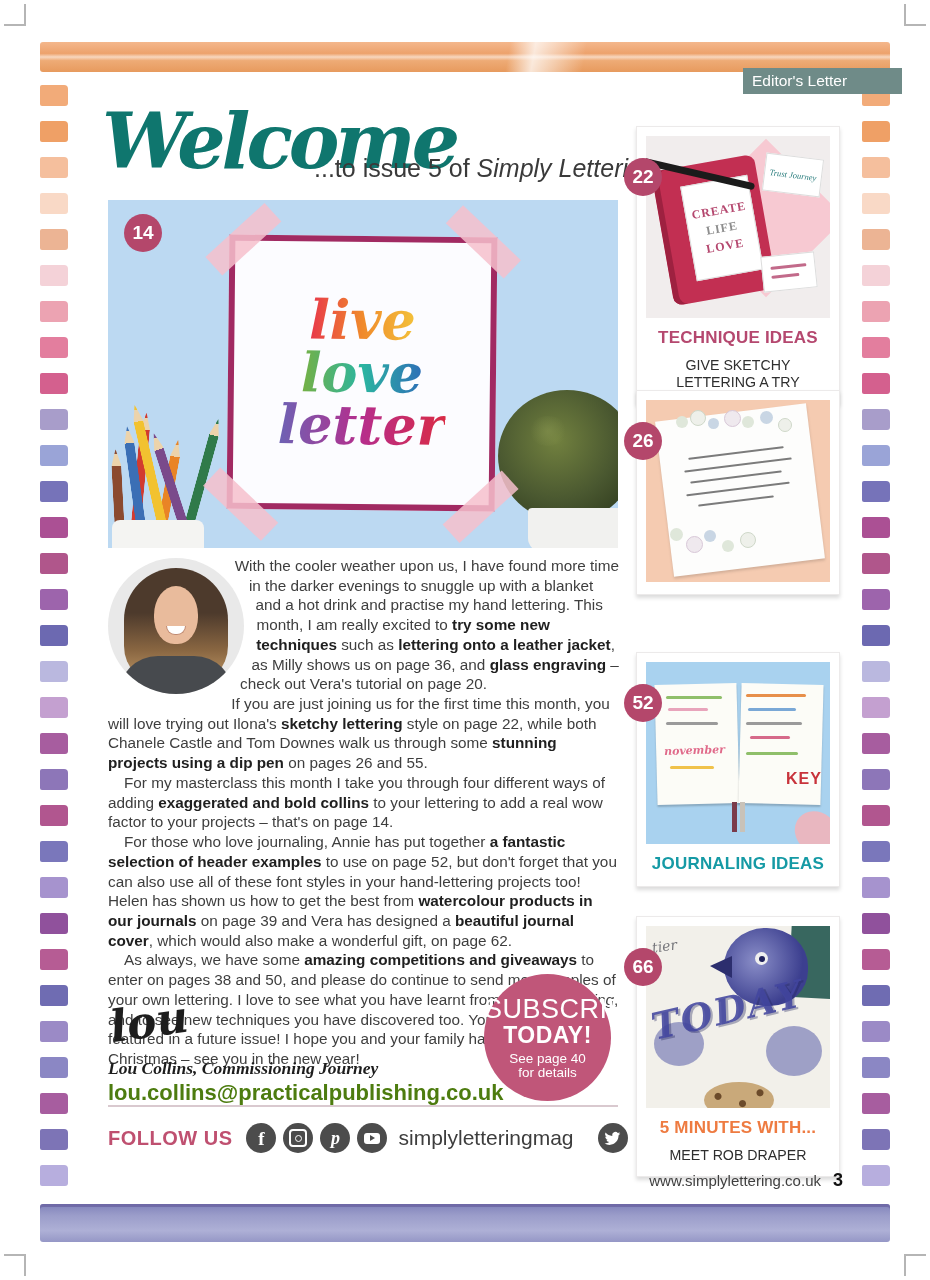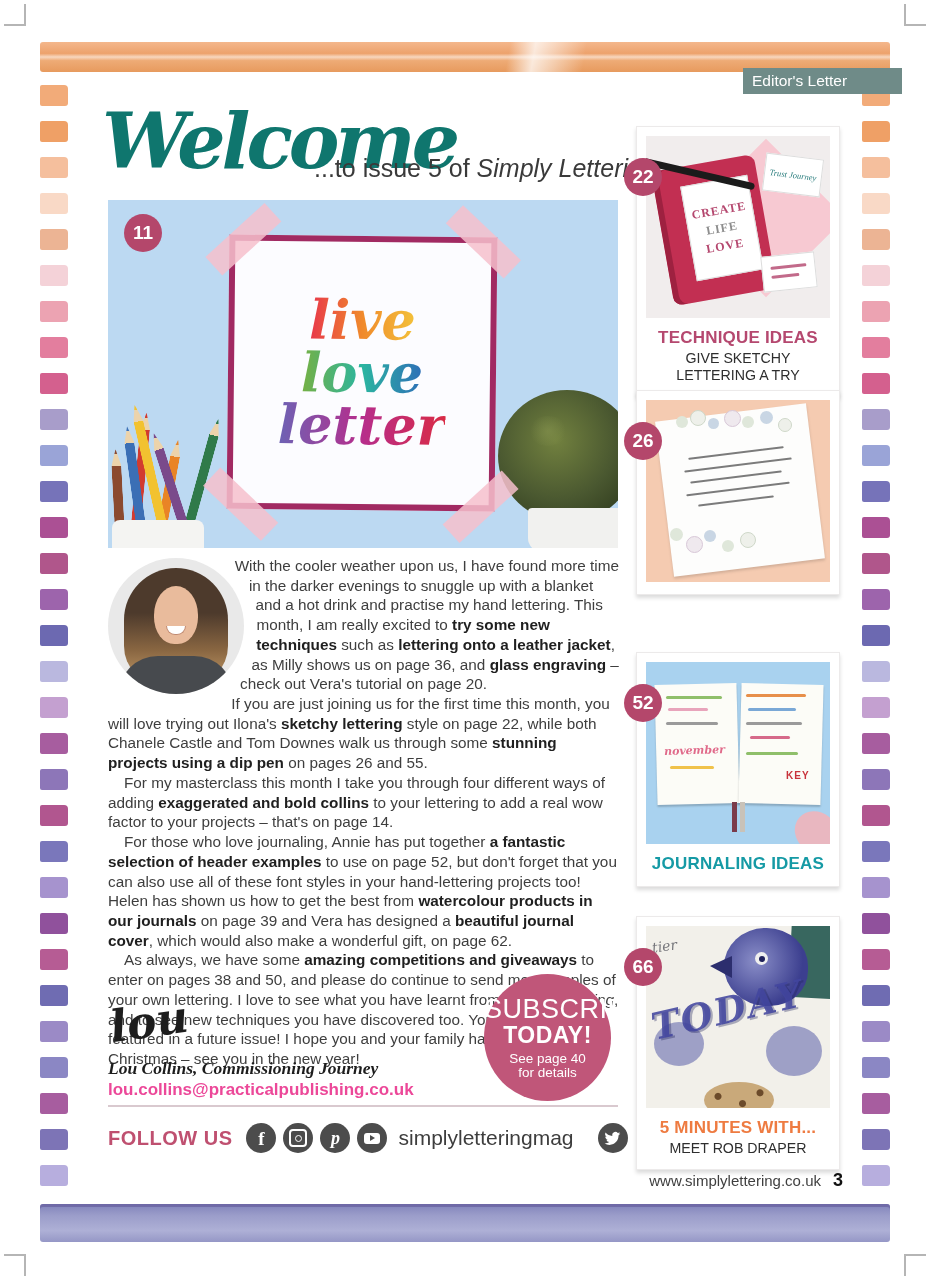--- a/index.html
+++ b/index.html
@@ -76,21 +76,21 @@
   .avatar .smile{position:absolute;left:58px;top:68px;width:20px;height:9px;border-radius:0 0 18px 18px;background:#fff;
        border:1px solid #c08a72;border-top:none;box-sizing:border-box;}
   .avatar .blazer{position:absolute;left:10px;bottom:-14px;width:116px;height:52px;border-radius:40px 40px 0 0;
        background:#474a4e;}
 
   
   .sig-script{position:absolute;left:110px;top:996px;font-family:"DejaVu Serif",serif;font-style:italic;
        font-weight:bold;font-size:44px;color:#1d1d1d;transform:rotate(-8deg);}
   .sig-name{position:absolute;left:108px;top:1058px;font-family:"Liberation Serif",serif;font-style:italic;
        font-weight:bold;font-size:17.5px;color:#1d1d1d;}
-  .sig-email{position:absolute;left:108px;top:1080px;font-weight:bold;font-size:17px;color:#ec4899;}
+  .sig-email{position:absolute;left:108px;top:1080px;font-weight:bold;font-size:22px;color:#4d7c0f;}
   .subscribe{position:absolute;left:484px;top:974px;width:127px;height:127px;border-radius:50%;background:#c05679;
        color:#fff;text-align:center;display:flex;flex-direction:column;justify-content:center;line-height:1.05;}
   .subscribe .l1{font-weight:normal;font-size:27px;letter-spacing:.5px;text-align:right;}
   .subscribe .l2{font-weight:bold;font-size:23px;letter-spacing:.5px;}
   .subscribe .l3{font-size:13.5px;margin-top:4px;}
   .subscribe .l4{font-size:13.5px;}
 
   
   .divider{position:absolute;left:108px;top:1105px;width:510px;height:2px;background:#d9c9cf;}
   .follow{position:absolute;left:108px;top:1120px;height:36px;display:flex;align-items:center;}
@@ -111,21 +111,21 @@
   .footer{position:absolute;right:87px;top:1170px;display:flex;align-items:baseline;}
   .footer .url{font-size:15px;color:#3f3f3f;}
   .footer .pg{font-size:18px;font-weight:bold;color:#111;margin-left:12px;}
 
   
   .card{position:absolute;left:636px;width:204px;background:#fff;border:1px solid #eceaea;
        box-shadow:0 3px 4px rgba(0,0,0,.14);box-sizing:border-box;padding:9px 9px 12px;}
   .card .num-badge{left:-13px;top:-13px;margin-top:44px;}
   .cimg{height:182px;position:relative;overflow:hidden;}
   .ctitle{text-align:center;font-weight:bold;font-size:17px;letter-spacing:.2px;margin-top:10px;}
-  .csub{text-align:center;font-size:14.2px;line-height:1.18;color:#2e2e2e;margin-top:2px;}
+  .csub{text-align:center;font-size:14.2px;line-height:1.18;color:#2e2e2e;margin-top:9px;}
 
   
   .imgA{background:#f1eded;}
   .imgA .diamond{position:absolute;right:8px;top:26px;width:112px;height:112px;background:#f7c9d2;transform:rotate(45deg);}
   .imgA .notebook{position:absolute;left:16px;top:26px;width:104px;height:136px;background:#c22f52;border-radius:9px;
        transform:rotate(-10deg);box-shadow:inset 6px 0 0 #9e2140;}
   .imgA .wcard{position:absolute;background:#fff;border:1px solid #ddd;}
   .imgA .wc1{left:42px;top:44px;width:66px;height:94px;transform:rotate(-10deg);
        display:flex;flex-direction:column;align-items:center;justify-content:center;gap:3px;}
   .imgA .wc1 span{font-family:"Liberation Serif",serif;font-weight:bold;font-size:12px;color:#b5486f;letter-spacing:1px;}
@@ -147,21 +147,21 @@
   .imgB .line{position:absolute;height:2px;background:#7b7b7b;border-radius:2px;transform:rotate(-7deg);}
 
   
   .imgC{background:#a9d2ef;}
   .imgC .page{position:absolute;top:22px;width:82px;height:120px;background:#fcfcf7;box-shadow:0 2px 2px rgba(0,0,0,.2);}
   .imgC .pgL{left:10px;transform:rotate(-1.5deg);}
   .imgC .pgR{left:94px;transform:rotate(1.5deg);}
   .imgC .doodle{position:absolute;height:3px;border-radius:2px;}
   .imgC .wordN{position:absolute;left:18px;top:82px;font-family:"DejaVu Serif",serif;font-style:italic;
        font-weight:bold;font-size:11px;color:#e06a8a;transform:rotate(-2deg);}
-  .imgC .wordK{position:absolute;left:140px;top:108px;font-weight:bold;font-size:10px;color:#c8333b;letter-spacing:1px;}
+  .imgC .wordK{position:absolute;left:140px;top:108px;font-weight:bold;font-size:16px;color:#c8333b;letter-spacing:1px;}
   .imgC .ribbon{position:absolute;top:140px;width:5px;height:30px;}
   .imgC .heart{position:absolute;right:-8px;bottom:-8px;width:44px;height:40px;background:#e9b7c0;border-radius:50% 50% 0 50%;transform:rotate(40deg);}
 
   
   .imgD{background:#f2f0ea;}
   .imgD .photo{position:absolute;right:-6px;top:-6px;width:46px;height:78px;background:#38675f;transform:rotate(3deg);}
   .imgD .head{position:absolute;right:22px;top:2px;width:84px;height:78px;border-radius:50% 50% 46% 52%;
        background:radial-gradient(circle at 38% 42%,#8a8ec8,#3c3f8f 68%);}
   .imgD .eye{position:absolute;right:62px;top:26px;width:13px;height:13px;border-radius:50%;background:#efefef;}
   .imgD .eye::after{content:"";position:absolute;left:3.5px;top:3.5px;width:6px;height:6px;border-radius:50%;background:#20225c;}
@@ -259,21 +259,21 @@
     <div class="swatch" style="background: rgb(167, 93, 159);"></div>
     <div class="swatch" style="background: rgb(125, 116, 182);"></div>
     <div class="swatch" style="background: rgb(183, 174, 222);"></div>
   </div>
 
 <div class="tag">Editor's Letter</div>
 <div class="welcome">Welcome</div>
 <div class="tagline"><span>...to issue 5 of </span><i>Simply Lettering</i><span>!</span></div>
 
 <div class="feature">
-  <div class="num-badge">11</div>
+  <div class="num-badge">14</div>
   <div class="art-card">
     <div class="tape tl"></div>
     <div class="tape tr"></div>
     <div class="tape bl"></div>
     <div class="tape br"></div>
     <span class="scriptline g1">live</span>
     <span class="scriptline g2">love</span>
     <span class="scriptline g3">letter</span>
   </div>
   <div class="pencils">

